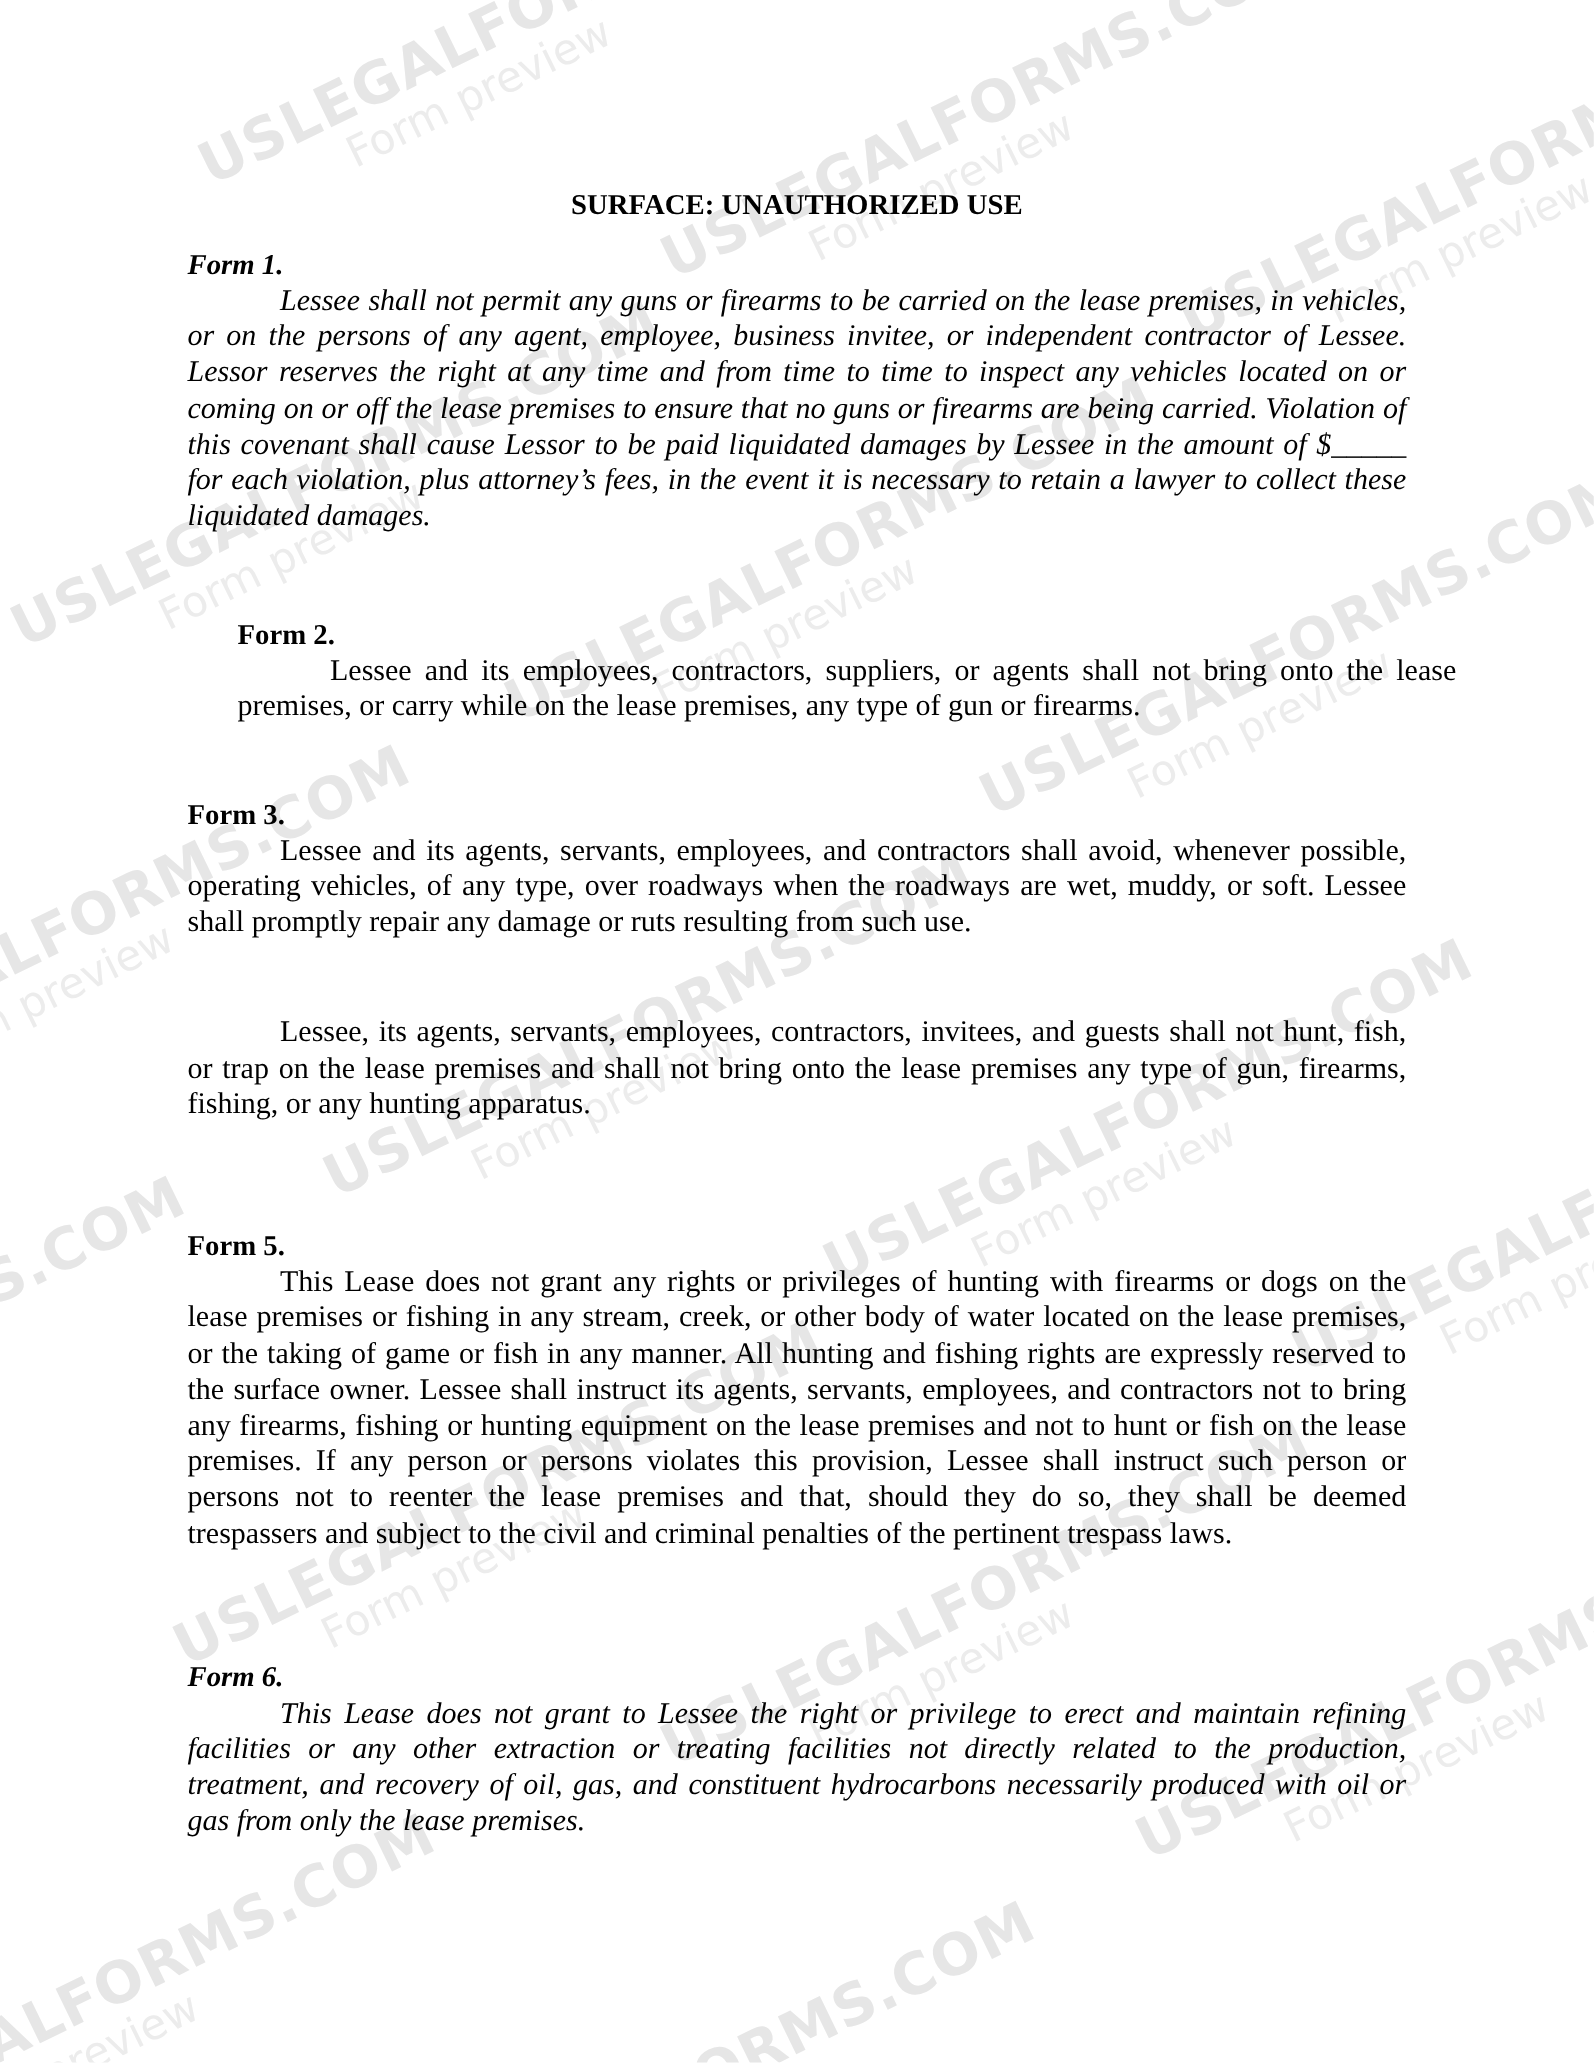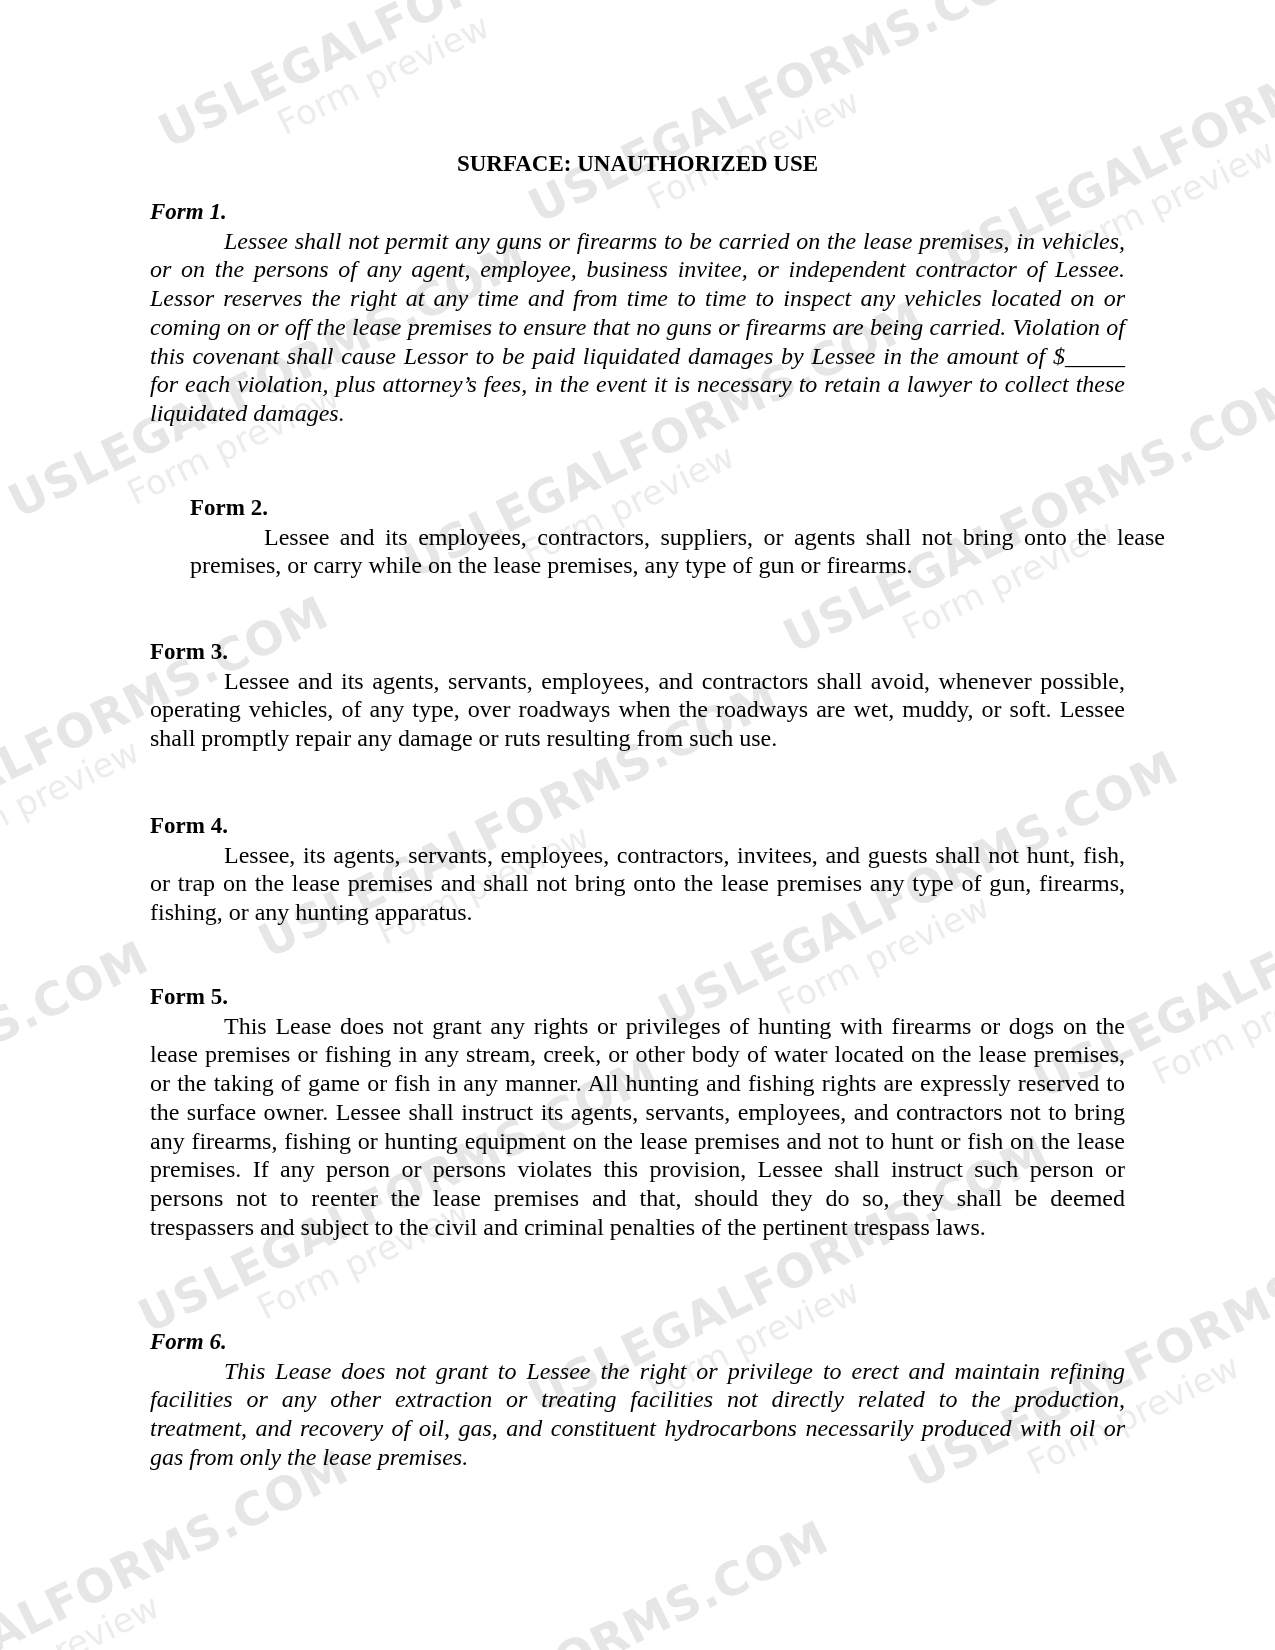--- a/index.html
+++ b/index.html
@@ -99,21 +99,20 @@
       <h2>Form 2.</h2>
       <p>Lessee and its employees, contractors, suppliers, or agents shall not bring onto the lease premises, or carry while on the lease premises, any type of gun or firearms.</p>
     </div>
 
     <div class="section" style="top:638px;">
       <h2>Form 3.</h2>
       <p>Lessee and its agents, servants, employees, and contractors shall avoid, whenever possible, operating vehicles, of any type, over roadways when the roadways are wet, muddy, or soft.  Lessee shall promptly repair any damage or ruts resulting from such use.</p>
     </div>
 
     <div class="section" style="top:812px;">
-      <h2>Form 4.</h2>
       <p>Lessee, its agents, servants, employees, contractors, invitees, and guests shall not hunt, fish, or trap on the lease premises and shall not bring onto the lease premises any type of gun, firearms, fishing, or any hunting apparatus.</p>
     </div>
 
     <div class="section" style="top:983px; left:-0px;">
       <h2>Form 5.</h2>
       <p>This Lease does not grant any rights or privileges of hunting with firearms or dogs on the lease premises or fishing in any stream, creek, or other body of water located on the lease premises, or the taking of game or fish in any manner.  All hunting and fishing rights are expressly reserved to the surface owner.  Lessee shall instruct its agents, servants, employees, and contractors not to bring any firearms, fishing or hunting equipment on the lease premises and not to hunt or fish on the lease premises.  If any person or persons violates this provision, Lessee shall instruct such person or persons not to reenter the lease premises and that, should they do so, they shall be deemed trespassers and subject to the civil and criminal penalties of the pertinent trespass laws.</p>
     </div>
 
     <div class="section" style="top:1328px;font-style:italic;">
       <h2>Form 6.</h2>

